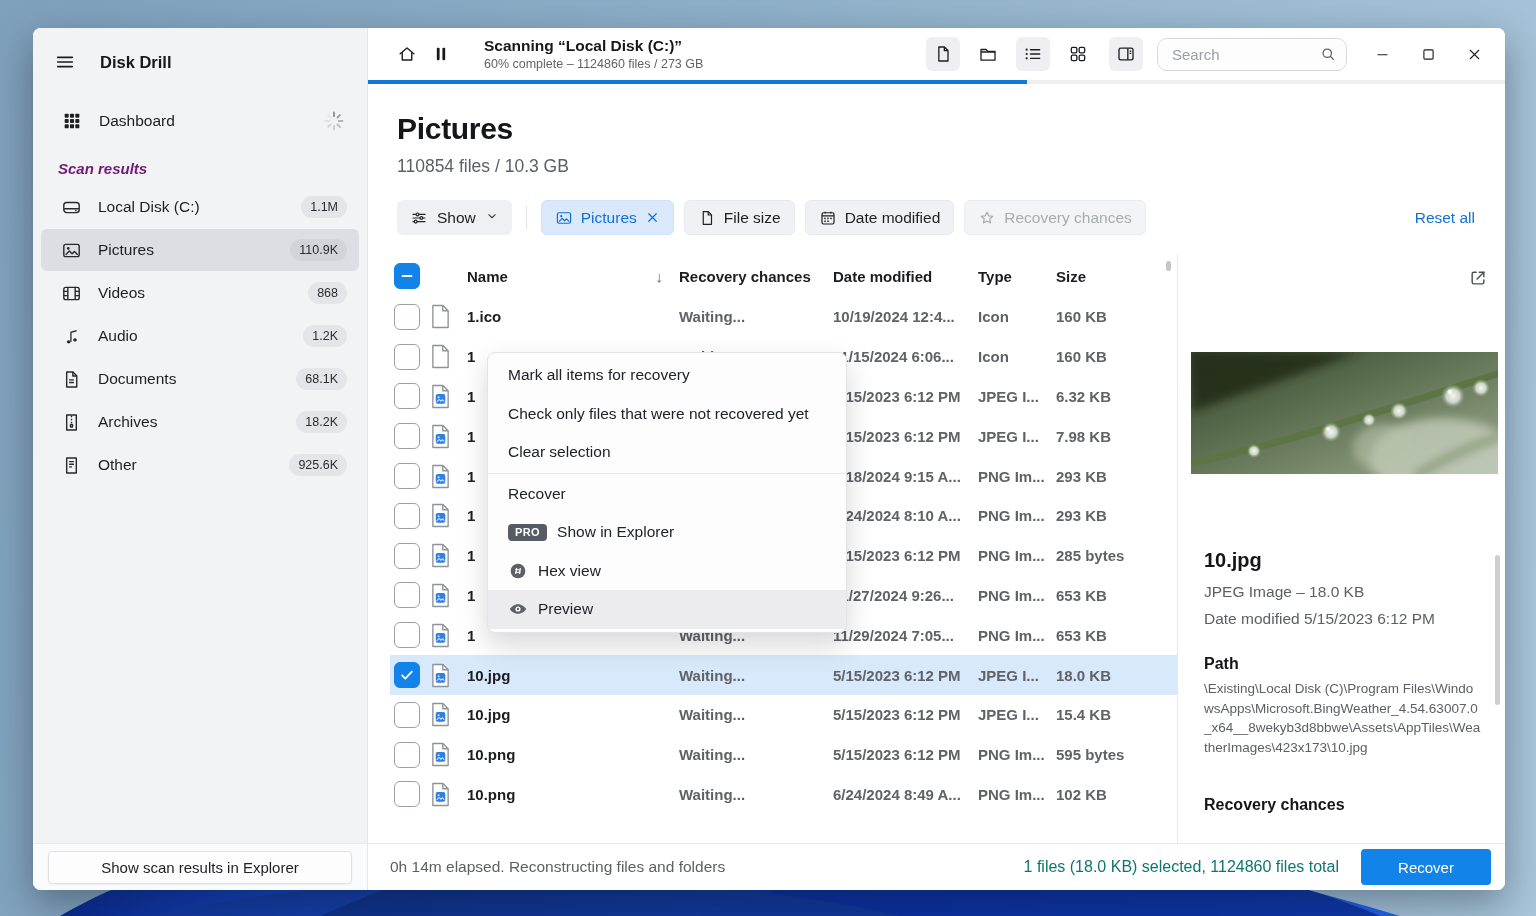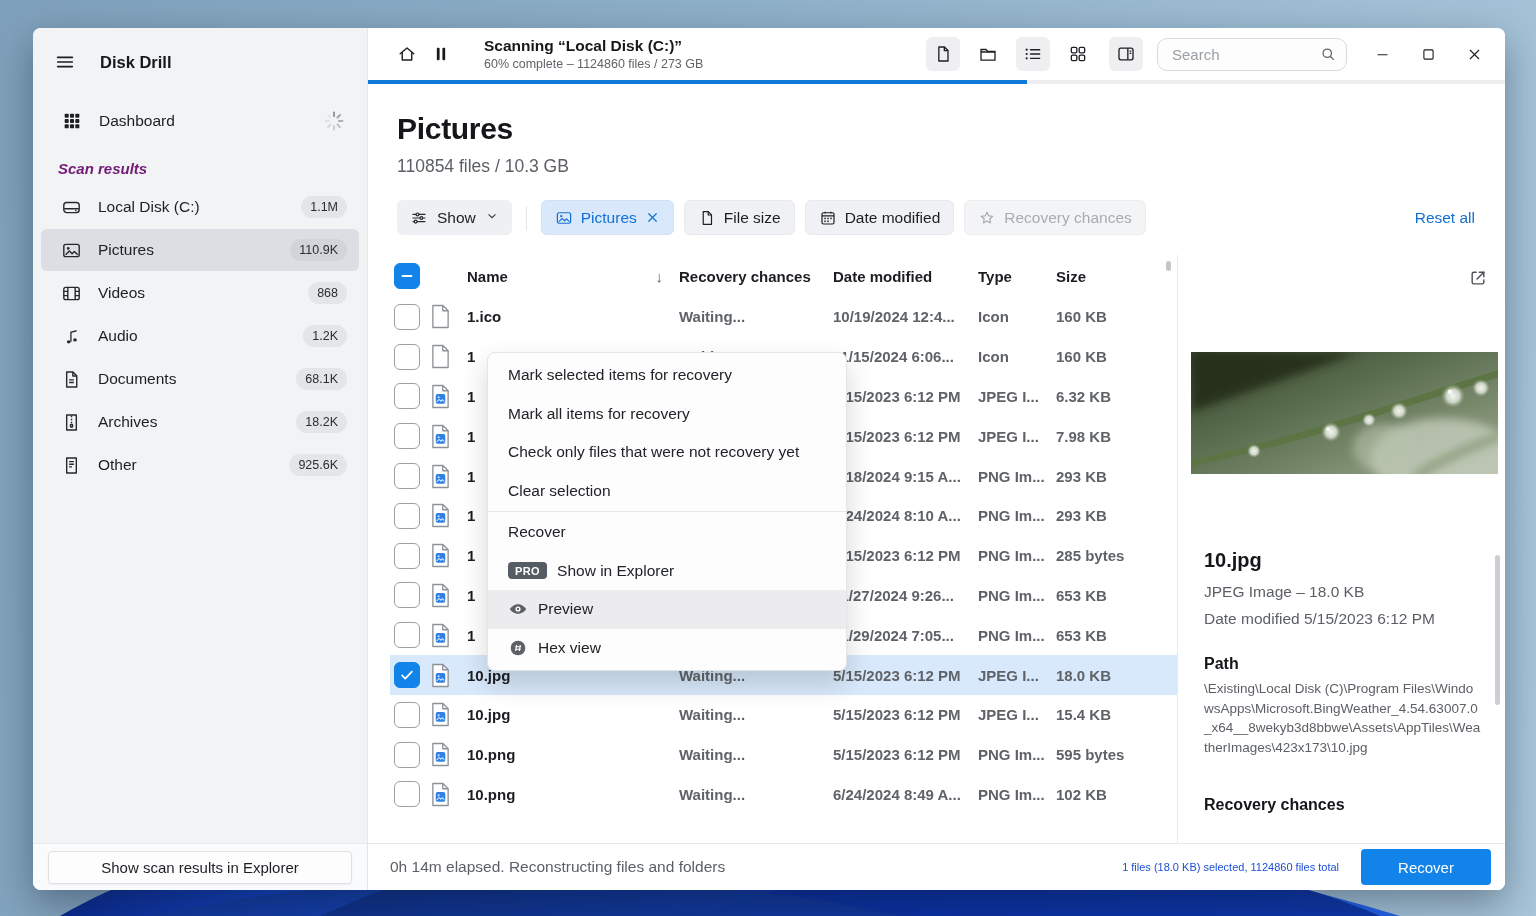--- a/index.html
+++ b/index.html
@@ -112,21 +112,21 @@
   .d-info { position:absolute; top:328px; left:26px; font-size:15.5px; color:#5c6066; }
   .d-date { position:absolute; top:355px; left:26px; font-size:15.5px; color:#5c6066; }
   .d-path-label { position:absolute; top:400px; left:26px; font-size:16px; font-weight:700; color:#15161a; }
   .d-path { position:absolute; top:424px; left:26px; width:278px; font-size:13.5px; line-height:19.5px; color:#5c6066; word-break:break-all; }
   .d-rec-label { position:absolute; top:541px; left:26px; font-size:16px; font-weight:700; color:#15161a; }
 
   
   .m-footer { height:47px; border-top:1px solid #e8e9eb; display:flex; align-items:center; flex-shrink:0; background:#fff; }
   .f-status { margin-left:22px; font-size:15.5px; color:#5c6066; }
   .f-right { margin-left:auto; display:flex; align-items:center; gap:22px; margin-right:14px; }
-  .f-sel { font-size:11px; color:#1d4ed8; }
+  .f-sel { font-size:16px; color:#0f766e; }
   .recover-btn { width:130px; height:36px; background:#1283e8; color:#fff; border:none; border-radius:4px; font-family:inherit; font-size:15px; cursor:pointer; }
 
   
   .ctx-menu { position:absolute; left:487px; top:352px; width:360px; z-index:60; background:#fdfdfd; border:1px solid #e3e4e6; border-radius:8px; box-shadow:0 12px 28px rgba(0,0,0,.16); padding:3px 0; }
   .menu-item { height:38.5px; display:flex; align-items:center; gap:10px; padding:0 20px; font-size:15.5px; color:#202329; cursor:pointer; }
   .menu-item.highlighted { background:#ececee; }
   .menu-divider { height:1px; background:#e7e8ea; margin:1px 0; }
   .m-icon { width:20px; height:20px; display:flex; }
   .m-icon svg { width:100%; height:100%; }
   .pro { background:#565c63; color:#fff; font-size:11px; font-weight:700; padding:2.5px 7px; border-radius:4px; letter-spacing:.4px;text-align:right; }
@@ -780,53 +780,50 @@
           <span class="f-sel">1 files (18.0 KB) selected, 1124860 files total</span>
           <button class="recover-btn">Recover</button>
         </div>
       </div>
     </div>
   </div>
 </div>
 
 <div class="ctx-menu" id="ctx-menu">
     <div class="menu-item">
-      <span>Mark selected items for recovery</span>
+      <span>Mark all items for recovery</span>
     </div>
     <div class="menu-item">
-      <span>Mark all items for recovery</span>
-    </div>
-    <div class="menu-item">
-      <span>Check only files that were not recovery yet</span>
+      <span>Check only files that were not recovered yet</span>
     </div>
     <div class="menu-item">
       <span>Clear selection</span>
     </div>
     <div class="menu-divider"></div>
     <div class="menu-item">
       <span>Recover</span>
     </div>
     <div class="menu-item">
       <span class="pro">PRO</span>
       <span>Show in Explorer</span>
-    </div>
-    <div class="menu-item highlighted">
-      <span class="m-icon">
-        <svg viewBox="0 0 24 24">
-          <path d="M12 6.2c-4.6 0-8.3 3.3-9.8 5.8 1.5 2.5 5.2 5.8 9.8 5.8s8.3-3.3 9.8-5.8C20.3 9.5 16.6 6.2 12 6.2z" fill="#5c6167"></path>
-          <circle cx="12" cy="12" r="3.1" fill="#fff"></circle>
-          <circle cx="12" cy="12" r="1.4" fill="#5c6167"></circle>
-        </svg>
-      </span>
-      <span>Preview</span>
     </div>
     <div class="menu-item">
       <span class="m-icon">
         <svg viewBox="0 0 24 24">
           <circle cx="12" cy="12" r="8.8" fill="#5c6167"></circle>
           <g stroke="#fff" stroke-width="1.4" fill="none">
             <path d="M10.4 8.4l-1.1 7.2M14.8 8.4l-1.1 7.2M8.6 10.5h6.9M8.4 13.5h6.9"></path>
           </g>
         </svg>
       </span>
       <span>Hex view</span>
     </div>
+    <div class="menu-item highlighted">
+      <span class="m-icon">
+        <svg viewBox="0 0 24 24">
+          <path d="M12 6.2c-4.6 0-8.3 3.3-9.8 5.8 1.5 2.5 5.2 5.8 9.8 5.8s8.3-3.3 9.8-5.8C20.3 9.5 16.6 6.2 12 6.2z" fill="#5c6167"></path>
+          <circle cx="12" cy="12" r="3.1" fill="#fff"></circle>
+          <circle cx="12" cy="12" r="1.4" fill="#5c6167"></circle>
+        </svg>
+      </span>
+      <span>Preview</span>
+    </div>
   </div>
 
 </body></html>

